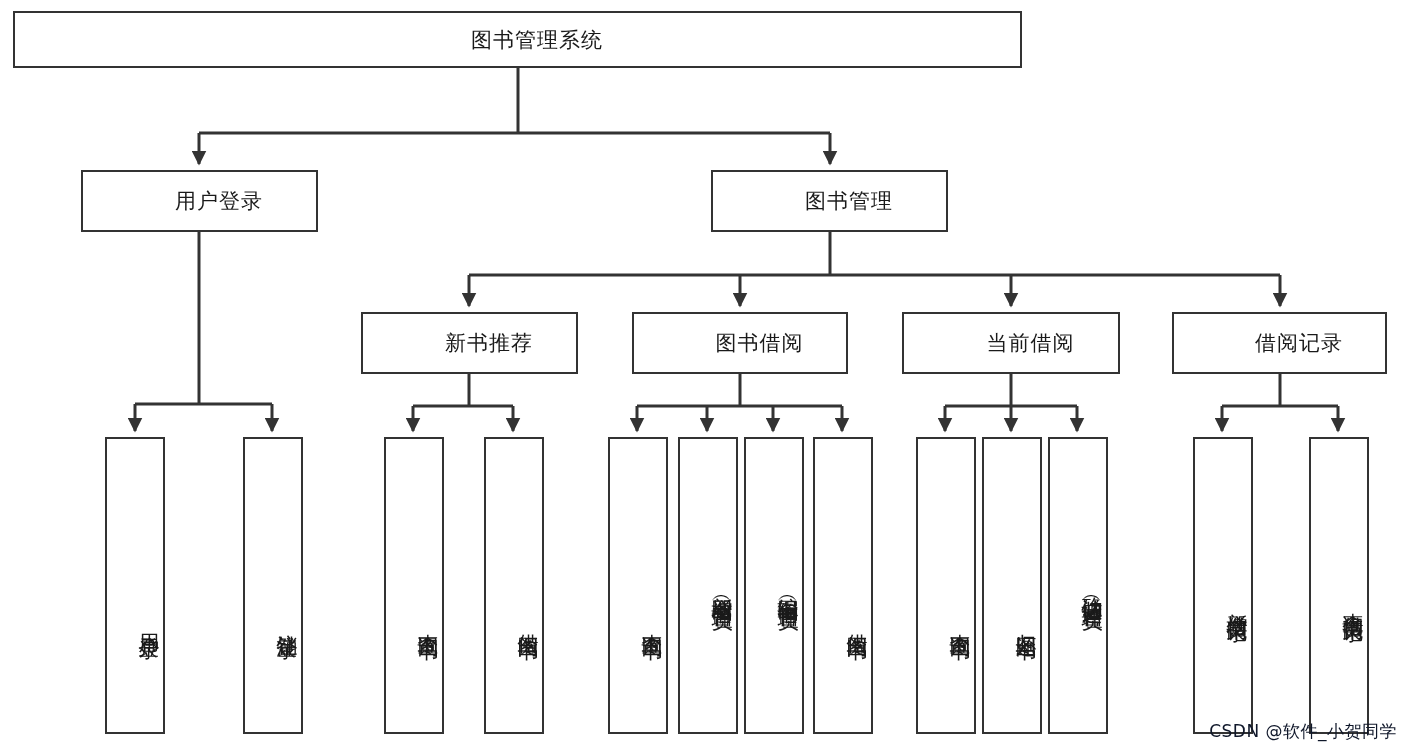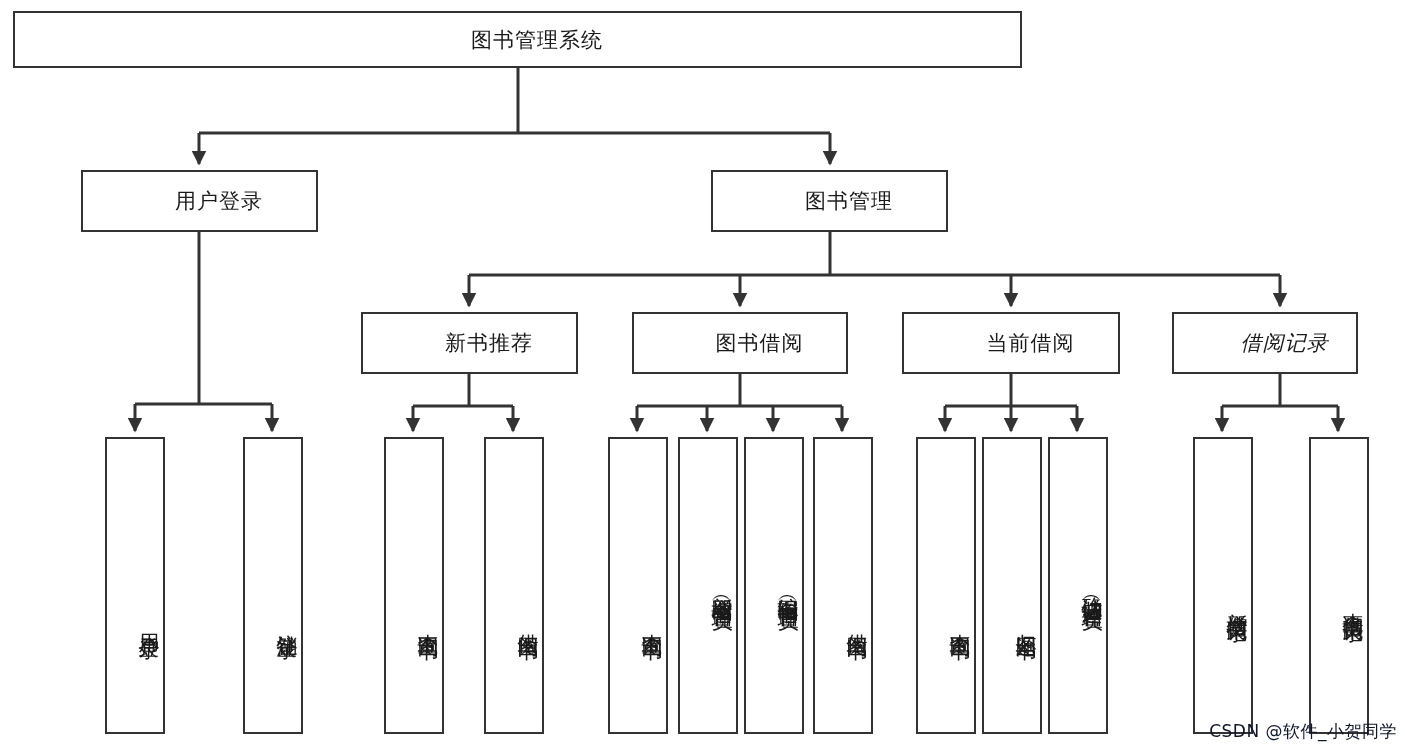--- a/index.html
+++ b/index.html
@@ -140,21 +140,21 @@
 
   <div class="node horiz" style="left:711px; top:170px; width:237px; height:62px;">
     <span class="lbl">图书管理</span>
   </div>
   <div class="node horiz" style="left:632px; top:312px; width:216px; height:62px;">
     <span class="lbl">图书借阅</span>
   </div>
   <div class="node horiz" style="left:902px; top:312px; width:218px; height:62px;">
     <span class="lbl">当前借阅</span>
   </div>
-  <div class="node horiz" style="left:1172px; top:312px; width:186px; height:62px;font-style:italic;">
+  <div class="node horiz" style="left:1172px; top:312px; width:215px; height:62px;">
     <span class="lbl">借阅记录</span>
   </div>
 
   <div class="node vert" style="left:105px; top:437px; width:60px; height:297px; padding-top:70px;">
     <span class="lbl">用户登录</span>
   </div>
   <div class="node vert" style="left:243px; top:437px; width:60px; height:297px; padding-top:70px;">
     <span class="lbl">注销登录</span>
   </div>
 

